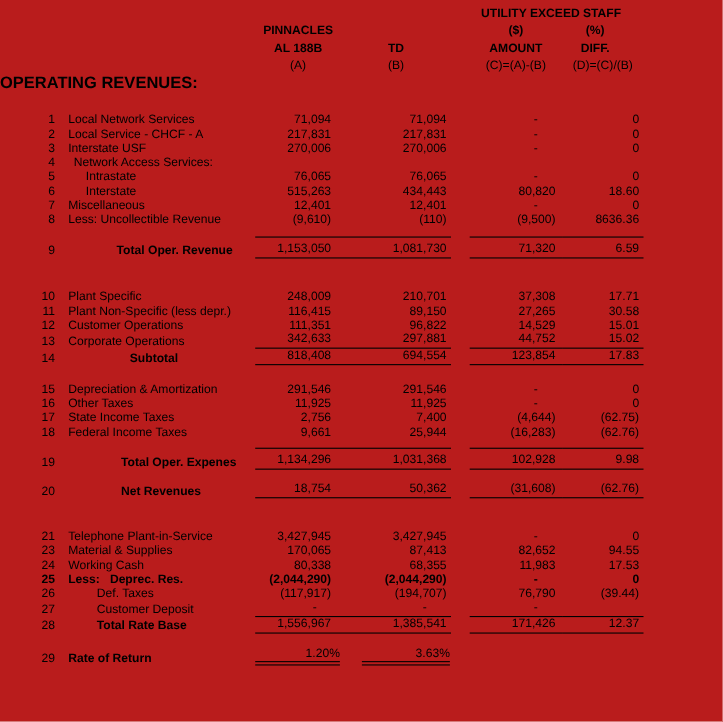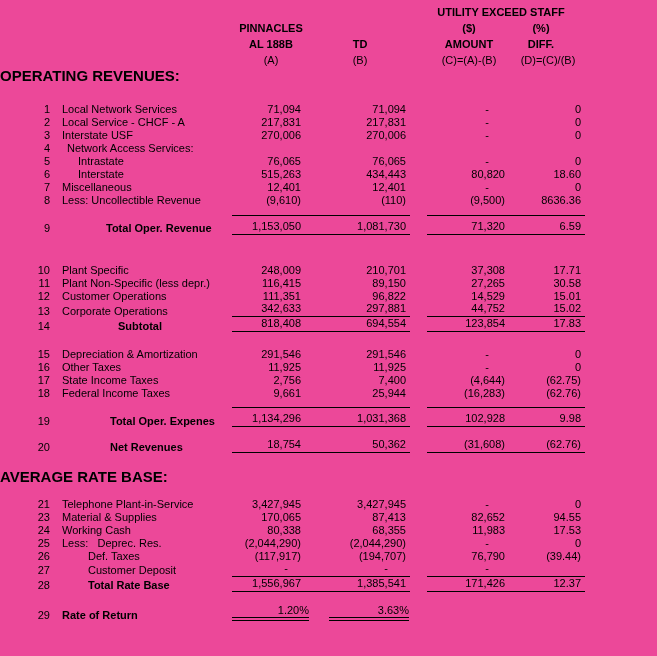--- a/index.html
+++ b/index.html
@@ -1,18 +1,18 @@
 <!DOCTYPE html>
 <html><head>
 <meta charset="utf-8">
 <style>
   html,body{margin:0;padding:0;}
   body{width:657px;height:656px;background:#ffffff;color:#000000;
        font-family:"Liberation Sans", sans-serif;}
-  .page{width:657px;height:656px;overflow:hidden;background:#ec4899;}
+  .page{width:657px;height:656px;overflow:hidden;background:#b91c1c;}
   table{border-collapse:collapse;table-layout:fixed;width:585px;margin-top:2px;}
   col.c-num{width:55px;} col.c-lbl{width:177px;} col.c-a{width:78px;}
   col.c-b{width:100px;} col.c-gap{width:17px;} col.c-c{width:84px;} col.c-d{width:74px;}
   td{font-size:11px;line-height:12px;padding:0;vertical-align:bottom;
      white-space:pre;overflow:visible;}
   .num{text-align:right;padding-right:5px;}
   .lbl{padding-left:7px;}
   .va{text-align:right;padding-right:9px;}
   .vb{text-align:right;padding-right:4px;}
   .vc{text-align:right;padding-right:6px;}
@@ -285,23 +285,20 @@
           <td class="lbl b" style="padding-left: 55px;">Net Revenues</td>
           <td class="va bb pb2">18,754</td>
           <td class="vb bb pb2">50,362</td>
           <td class="gap"></td>
           <td class="vc bb pb2">(31,608)</td>
           <td class="vd bb pb2">(62.76)</td>
         </tr>
         <tr class="spacer" style="height: 14px;">
           <td colspan="7"></td>
         </tr>
-        <tr style="height: 16px;">
-          <td colspan="7" class="section">AVERAGE RATE BASE:</td>
-        </tr>
         <tr class="spacer" style="height: 14px;">
           <td colspan="7"></td>
         </tr>
         <tr style="height: 13px;">
           <td class="num">21</td>
           <td class="lbl">Telephone Plant-in-Service</td>
           <td class="va">3,427,945</td>
           <td class="vb">3,427,945</td>
           <td class="gap"></td>
           <td class="vc dash">-</td>
@@ -318,21 +315,21 @@
         </tr>
         <tr style="height: 13px;">
           <td class="num">24</td>
           <td class="lbl">Working Cash</td>
           <td class="va">80,338</td>
           <td class="vb">68,355</td>
           <td class="gap"></td>
           <td class="vc">11,983</td>
           <td class="vd">17.53</td>
         </tr>
-        <tr style="height: 13px;">
+        <tr style="height: 13px; font-weight: bold;">
           <td class="num">25</td>
           <td class="lbl">Less:   Deprec. Res.</td>
           <td class="va">(2,044,290)</td>
           <td class="vb">(2,044,290)</td>
           <td class="gap"></td>
           <td class="vc dash">-</td>
           <td class="vd">0</td>
         </tr>
         <tr style="height: 13px;">
           <td class="num">26</td>

